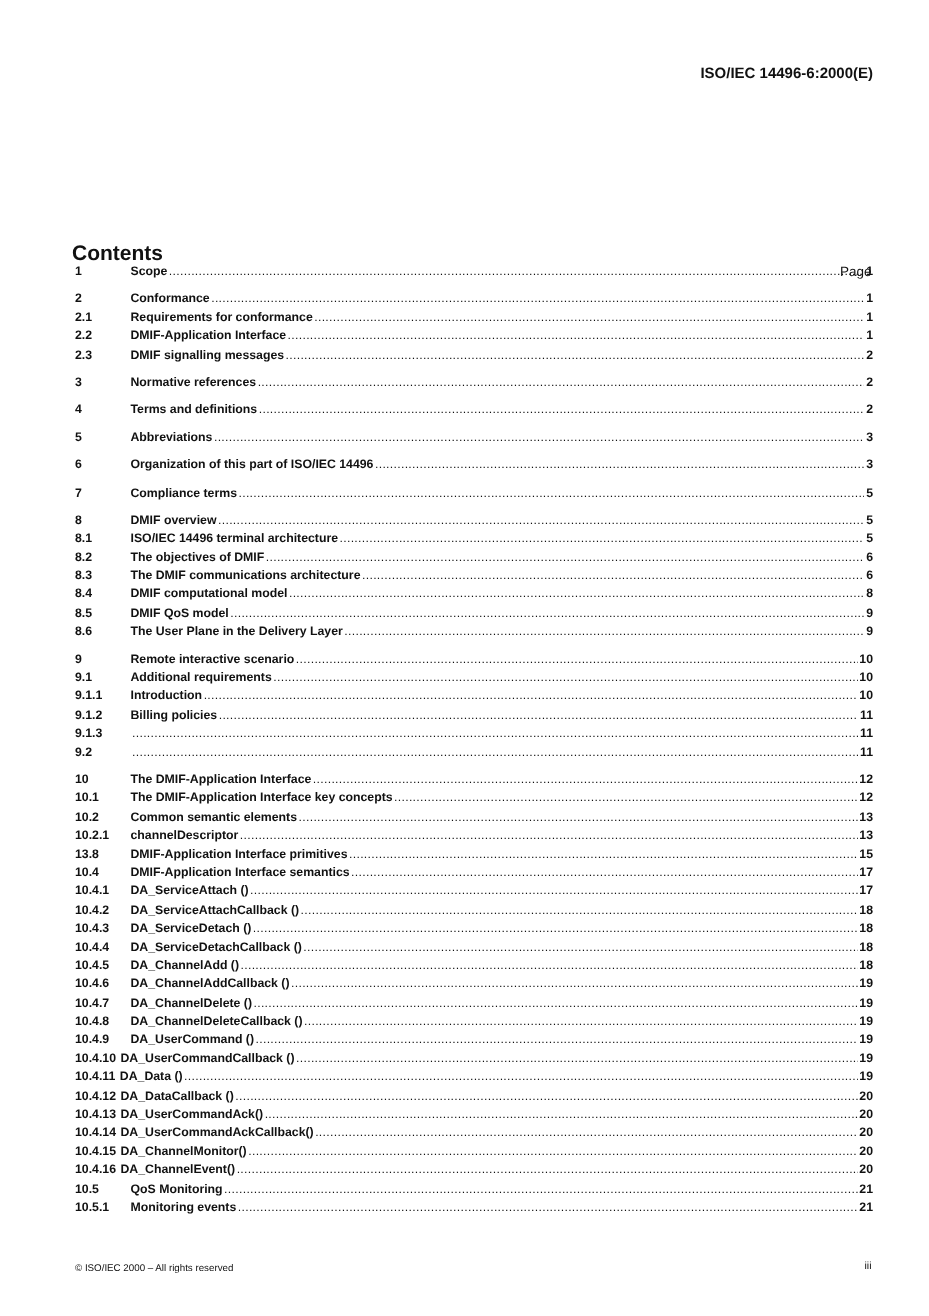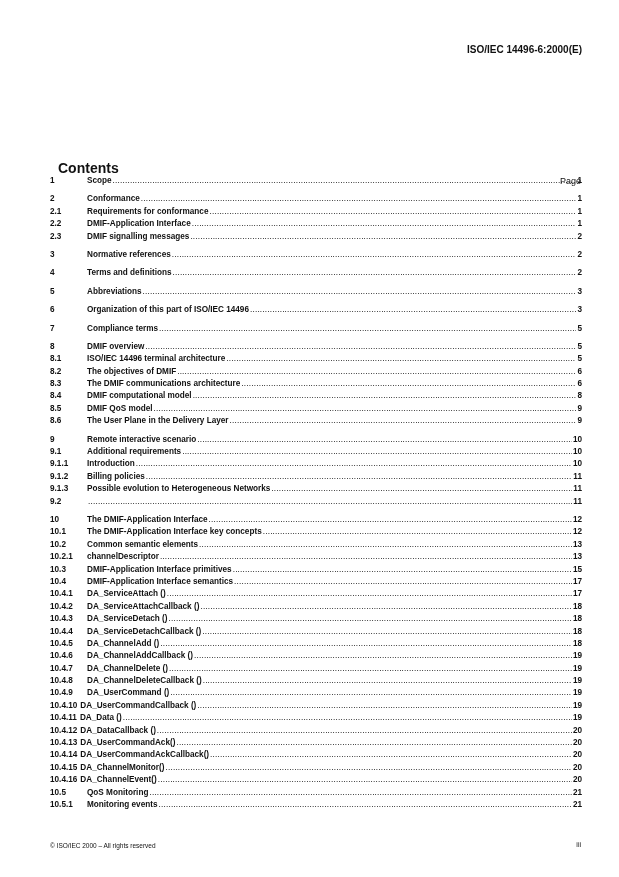--- a/index.html
+++ b/index.html
@@ -1,19 +1,19 @@
 <!DOCTYPE html>
 <html><head>
 <meta charset="utf-8">
 <style>
   html, body { margin: 0; padding: 0; background: #ffffff; }
   body { width: 619px; height: 877px; position: relative; overflow: hidden;
          font-family: "Liberation Sans", sans-serif; color: #111; }
   .doc-id { position: absolute; right: 37px; top: 44px; font-size: 10px; font-weight: bold; }
-  .contents-title { position: absolute; left: 58px; top: 160px; font-size: 14px; font-weight: bold; }
+  .contents-title { position: absolute; left: 48px; top: 160px; font-size: 14px; font-weight: bold; }
   .page-label { position: absolute; right: 38px; top: 176px; font-size: 9px; }
   .toc { position: absolute; left: 50px; top: 175px; width: 532px; }
   .toc-row { display: flex; align-items: baseline; font-size: 8.2px; font-weight: bold;
              height: 12.4px; line-height: 12.4px; white-space: nowrap; }
   .toc-row.gap { margin-top: 6px; }
   .toc-num { width: 37px; flex: none; }
   .toc-num.wide { width: auto; margin-right: 3px; text-align: right; }
   .toc-title { flex: none; }
   .toc-dots { flex: 1; overflow: hidden; margin: 0 1px; }
   .toc-dots::after { content: "......................................................................................................................................................................................................................................"; font-weight: normal; letter-spacing: 0.2px; }
@@ -150,21 +150,20 @@
     <span class="toc-page">10</span>
   </div>
     <div class="toc-row">
     <span class="toc-num">9.1.2</span>
     <span class="toc-title">Billing policies</span>
     <span class="toc-dots"></span>
     <span class="toc-page">11</span>
   </div>
     <div class="toc-row">
     <span class="toc-num">9.1.3</span>
-    <span class="toc-title">Possible evolution to Heterogeneous Networks</span>
     <span class="toc-dots"></span>
     <span class="toc-page">11</span>
   </div>
     <div class="toc-row">
     <span class="toc-num">9.2</span>
     <span class="toc-dots"></span>
     <span class="toc-page">11</span>
   </div>
     <div class="toc-row gap">
     <span class="toc-num">10</span>
@@ -184,21 +183,21 @@
     <span class="toc-dots"></span>
     <span class="toc-page">13</span>
   </div>
     <div class="toc-row">
     <span class="toc-num">10.2.1</span>
     <span class="toc-title">channelDescriptor</span>
     <span class="toc-dots"></span>
     <span class="toc-page">13</span>
   </div>
     <div class="toc-row">
-    <span class="toc-num">10.3</span>
+    <span class="toc-num">13.8</span>
     <span class="toc-title">DMIF-Application Interface primitives</span>
     <span class="toc-dots"></span>
     <span class="toc-page">15</span>
   </div>
     <div class="toc-row">
     <span class="toc-num">10.4</span>
     <span class="toc-title">DMIF-Application Interface semantics</span>
     <span class="toc-dots"></span>
     <span class="toc-page">17</span>
   </div>

